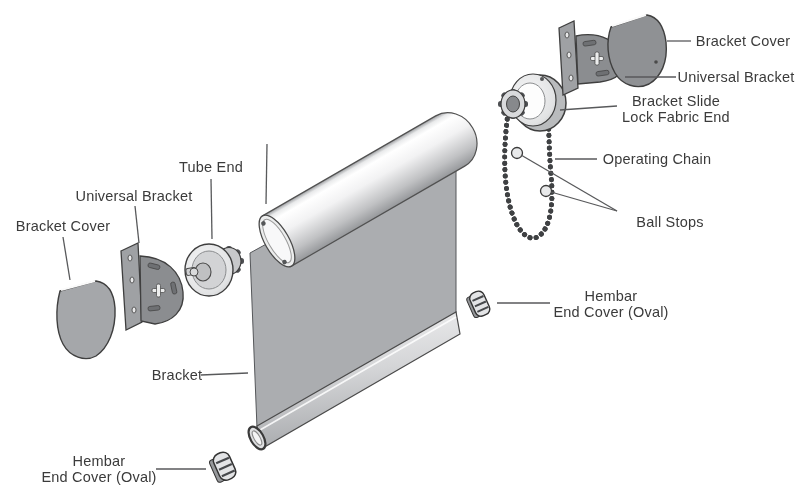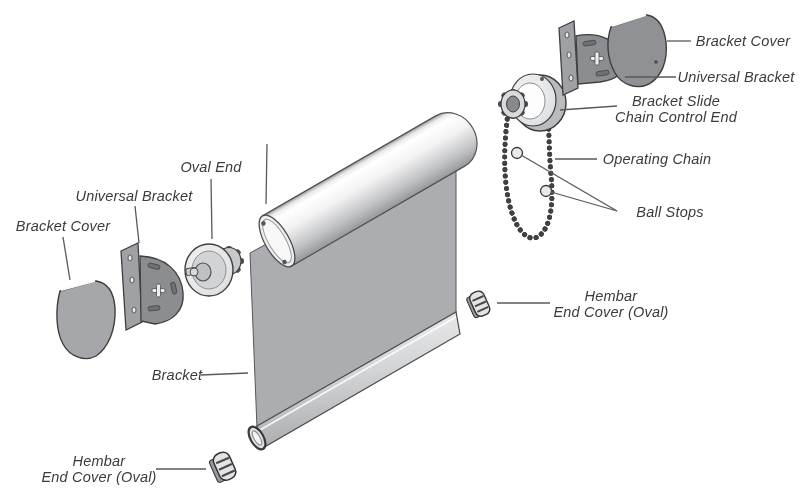--- a/index.html
+++ b/index.html
@@ -4,21 +4,21 @@
 <style>
   html,body{margin:0;padding:0;background:#ffffff;}
   #stage{
     position:relative;width:800px;height:500px;background:#ffffff;
     font-family:"Liberation Sans", sans-serif;overflow:hidden;
   }
   #art{position:absolute;left:0;top:0;}
   .lbl{
     position:absolute;transform:translate(-50%,-50%);
     font-size:14.5px;line-height:16px;color:#3b3b3b;
-    white-space:nowrap;letter-spacing:.2px;text-align:center;font-style:italic;
+    white-space:nowrap;letter-spacing:.2px;text-align:center;
   }
   .lbl span{display:block;}
 </style>
 </head>
 <body>
 
 <div id="stage">
 
 <svg id="art" width="800" height="500" viewBox="0 0 800 500">
   <defs>
@@ -166,34 +166,34 @@
     <line x1="667" y1="41" x2="691" y2="41"></line>
     <line x1="625" y1="77" x2="676" y2="77"></line>
     <line x1="560" y1="110" x2="617" y2="106"></line>
     <line x1="555" y1="159" x2="597" y2="159"></line>
     <line x1="617" y1="211" x2="521" y2="155"></line>
     <line x1="617" y1="211" x2="551" y2="192"></line>
     <line x1="497" y1="303" x2="550" y2="303"></line>
   </g>
 </svg>
 
-<div class="lbl" style="left:211px;top:167px">Oval End</div>
+<div class="lbl" style="left:211px;top:167px">Tube End</div>
 <div class="lbl" style="left:134px;top:196px">Universal Bracket</div>
 <div class="lbl" style="left:63px;top:226px">Bracket Cover</div>
 <div class="lbl" style="left:177px;top:375px">Bracket</div>
 <div class="lbl" style="left:99px;top:469px">
   <span>Hembar</span>
   <span>End Cover (Oval)</span>
 </div>
 <div class="lbl" style="left:743px;top:41px">Bracket Cover</div>
 <div class="lbl" style="left:736px;top:77px">Universal Bracket</div>
 <div class="lbl" style="left:676px;top:109px">
   <span>Bracket Slide</span>
-  <span>Chain Control End</span>
+  <span>Lock Fabric End</span>
 </div>
 <div class="lbl" style="left:657px;top:159px">Operating Chain</div>
-<div class="lbl" style="left:670px;top:212px">Ball Stops</div>
+<div class="lbl" style="left:670px;top:222px">Ball Stops</div>
 <div class="lbl" style="left:611px;top:304px">
   <span>Hembar</span>
   <span>End Cover (Oval)</span>
 </div>
 
 </div>
 
 </body></html>

